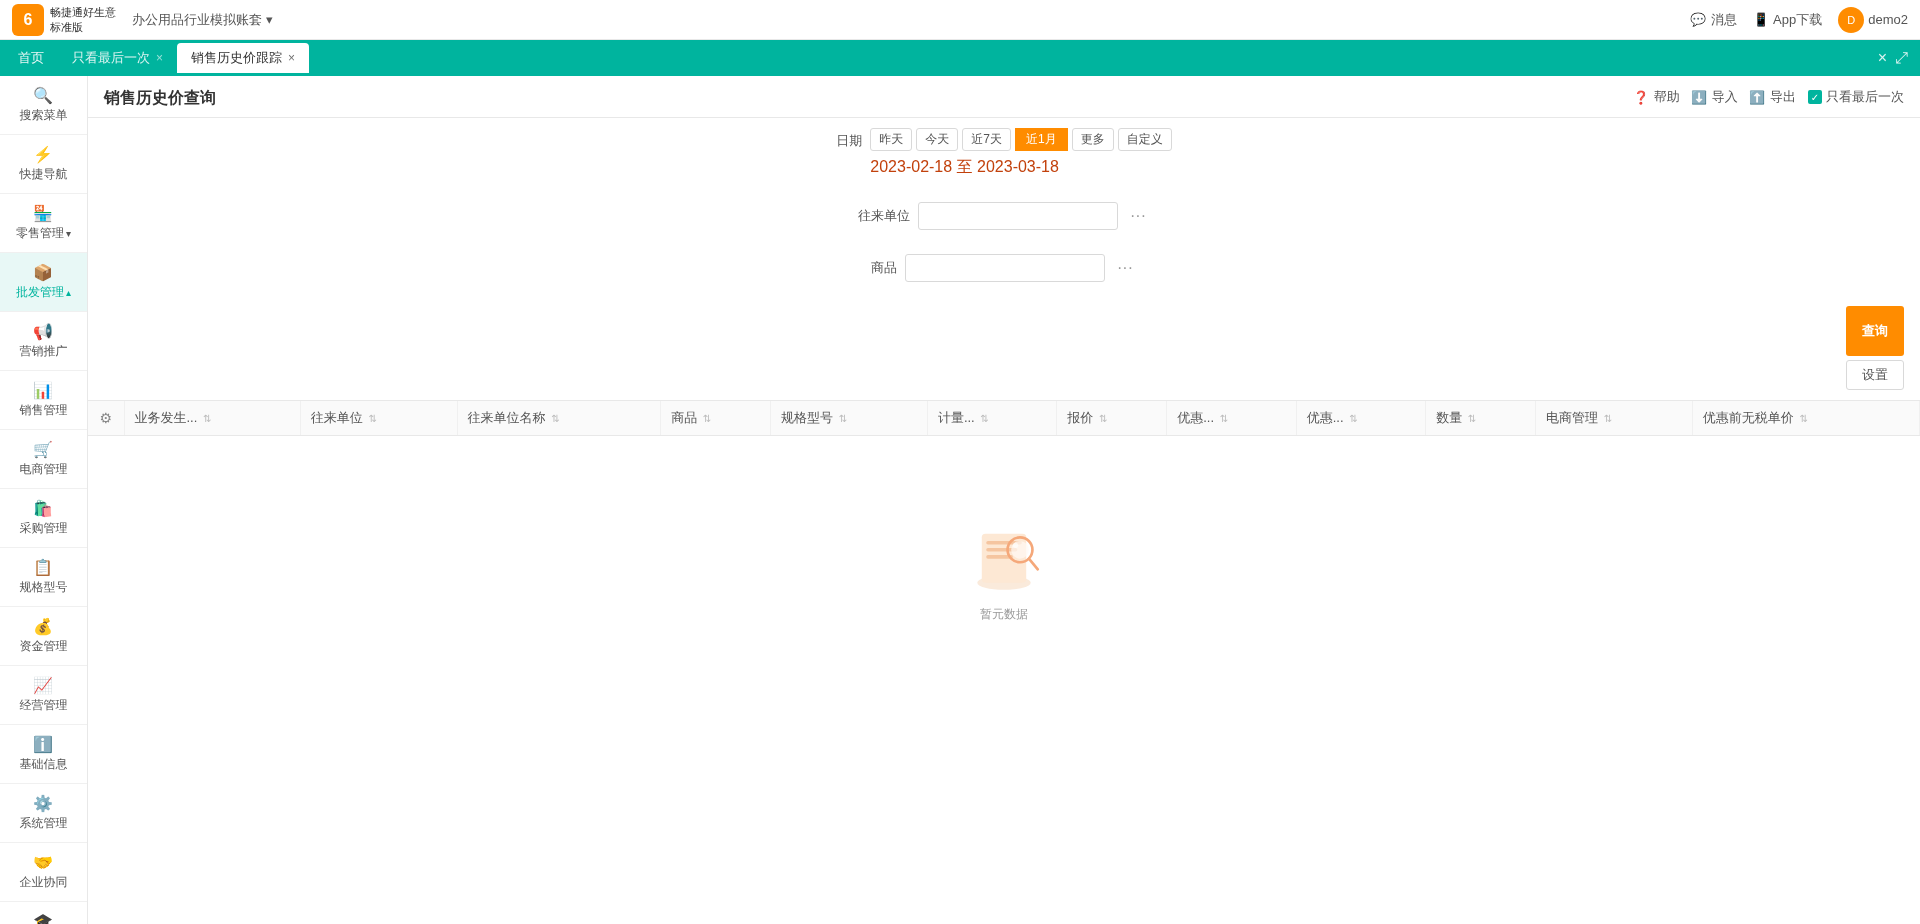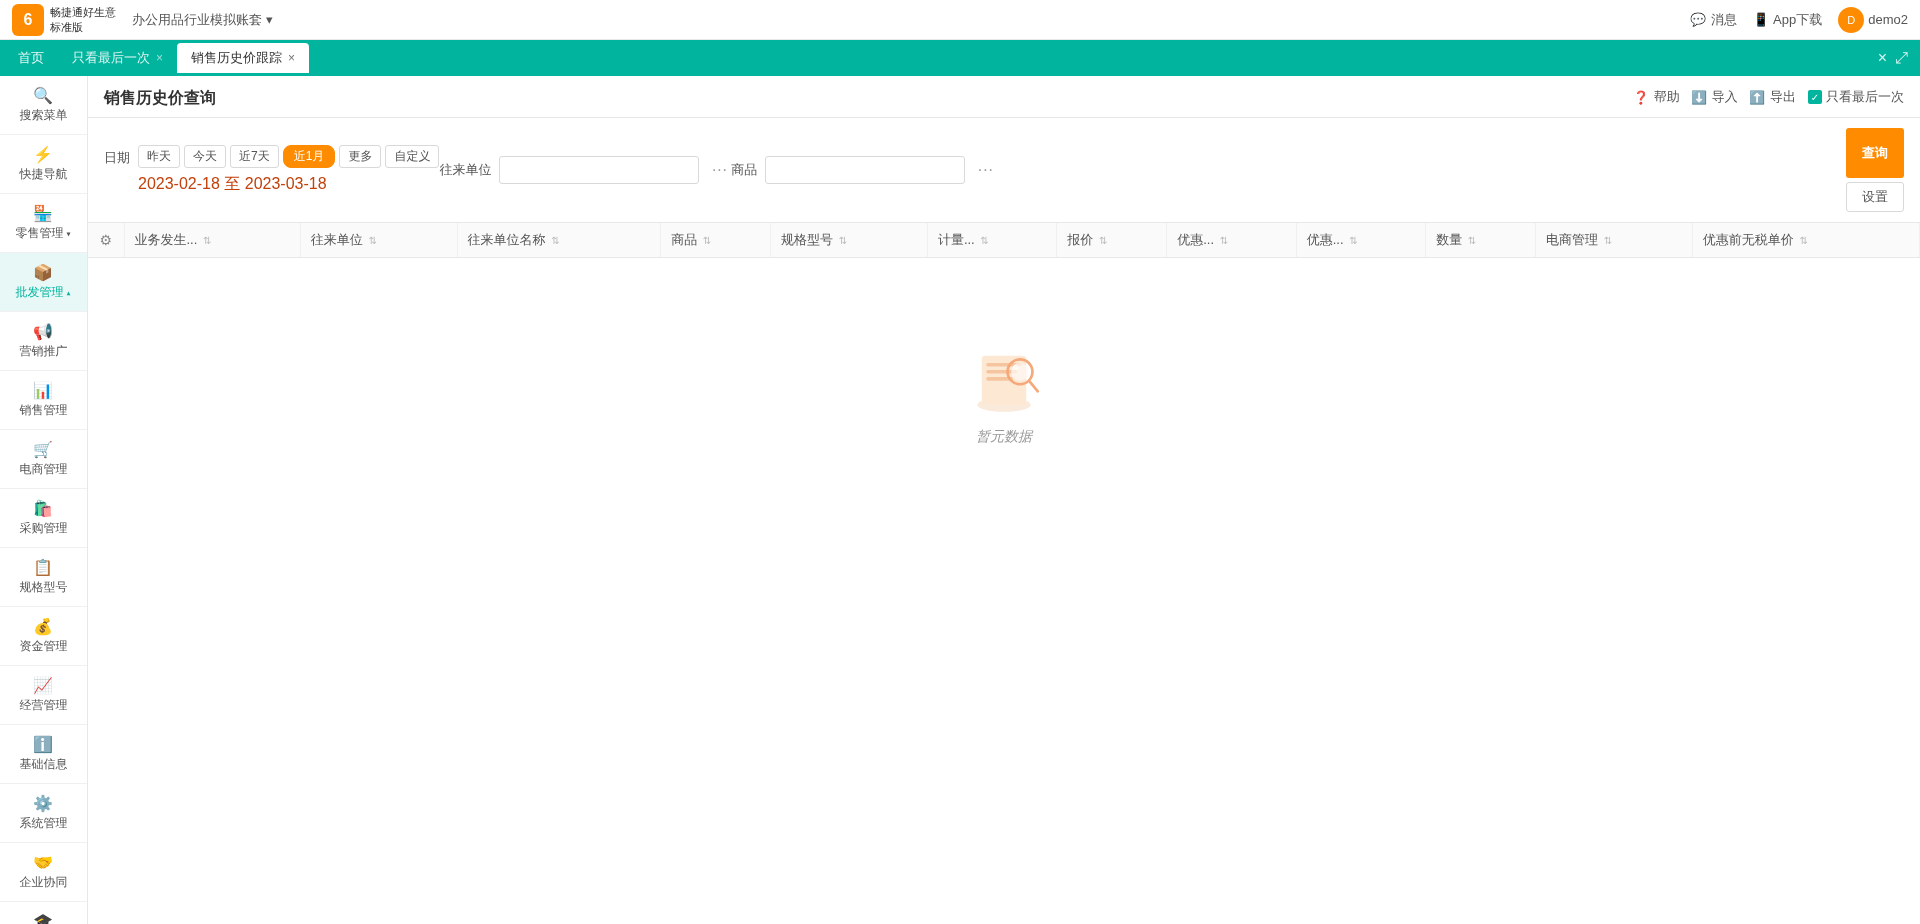--- a/index.html
+++ b/index.html
@@ -78,21 +78,21 @@
       padding: 10px 4px;
       text-align: center;
       cursor: pointer;
       color: #555;
       font-size: 12px;
       border-bottom: 1px solid #f0f0f0;
       display: flex; flex-direction: column; align-items: center; gap: 2px;
     }
     .sidebar-item.active { color: #00b49e; background: #e8f8f6; }
     .sidebar-item .si-icon { font-size: 16px; }
-    .sidebar-item-with-arrow { display: flex; flex-direction: row; align-items: center; justify-content: center; gap: 2px; font-family: Liberation Mono, monospace; }
+    .sidebar-item-with-arrow { display: flex; flex-direction: row; align-items: center; justify-content: center; gap: 2px; }
     .sidebar-arrow { font-size: 10px; }
 
     
     .content-area {
       flex: 1;
       overflow: auto;
       background: #f5f5f5;
       display: flex;
       flex-direction: column;
     }
@@ -112,42 +112,43 @@
     .checkbox-checked { width: 14px; height: 14px; background: #00b49e; border-radius: 2px; display: flex; align-items: center; justify-content: center; }
     .checkbox-checked::after { content: "✓"; color: #fff; font-size: 10px; }
 
     
     .filter-bar {
       background: #fff;
       padding: 10px 16px;
       border-bottom: 1px solid #e8e8e8;
       display: flex;
       align-items: center;
-      gap: 0;
+      gap: 24px;
       flex-wrap: wrap;
       flex-shrink: 0;
+      flex-direction: column;
     }
     .filter-group { display: flex; align-items: flex-start; gap: 8px; }
     .filter-label { color: #555; font-size: 13px; white-space: nowrap; padding-top: 4px; }
     .date-btns { display: flex; flex-direction: column; gap: 4px; }
     .date-row1 { display: flex; gap: 4px; align-items: center; }
     .date-btn {
       padding: 2px 8px;
       border: 1px solid #d9d9d9;
       border-radius: 3px;
       background: #fff;
       cursor: pointer;
       font-size: 12px;
       color: #555;
     }
     .date-btn.active-date {
       background: #ff8c00;
       border-color: #ff8c00;
       color: #fff;
-      border-radius: 8px;
+      border-radius: 0;
       padding: 2px 10px;
     }
     .date-range-text { font-size: 16px; color: #c2410c; margin-top: 2px; }
     .filter-input-group { display: flex; align-items: center; gap: 8px; }
     .filter-input-label { color: #555; font-size: 13px; white-space: nowrap; }
     .filter-input {
       width: 200px;
       height: 28px;
       border: 1px solid #d9d9d9;
       border-radius: 3px;
@@ -207,21 +208,21 @@
 
     
     .empty-state {
       display: flex;
       flex-direction: column;
       align-items: center;
       justify-content: center;
       padding: 80px 0;
       color: #bbb;
     }
-    .empty-text { font-size: 14px; color: #999; font-style: italic; }
+    .empty-text { font-size: 12px; color: #999; }
 
     
     .empty-illustration {
       width: 90px;
       height: 80px;
       position: relative;
       margin-bottom: 10px;
     }
     .empty-illustration svg { width: 100%; height: 100%; }
   </style>

